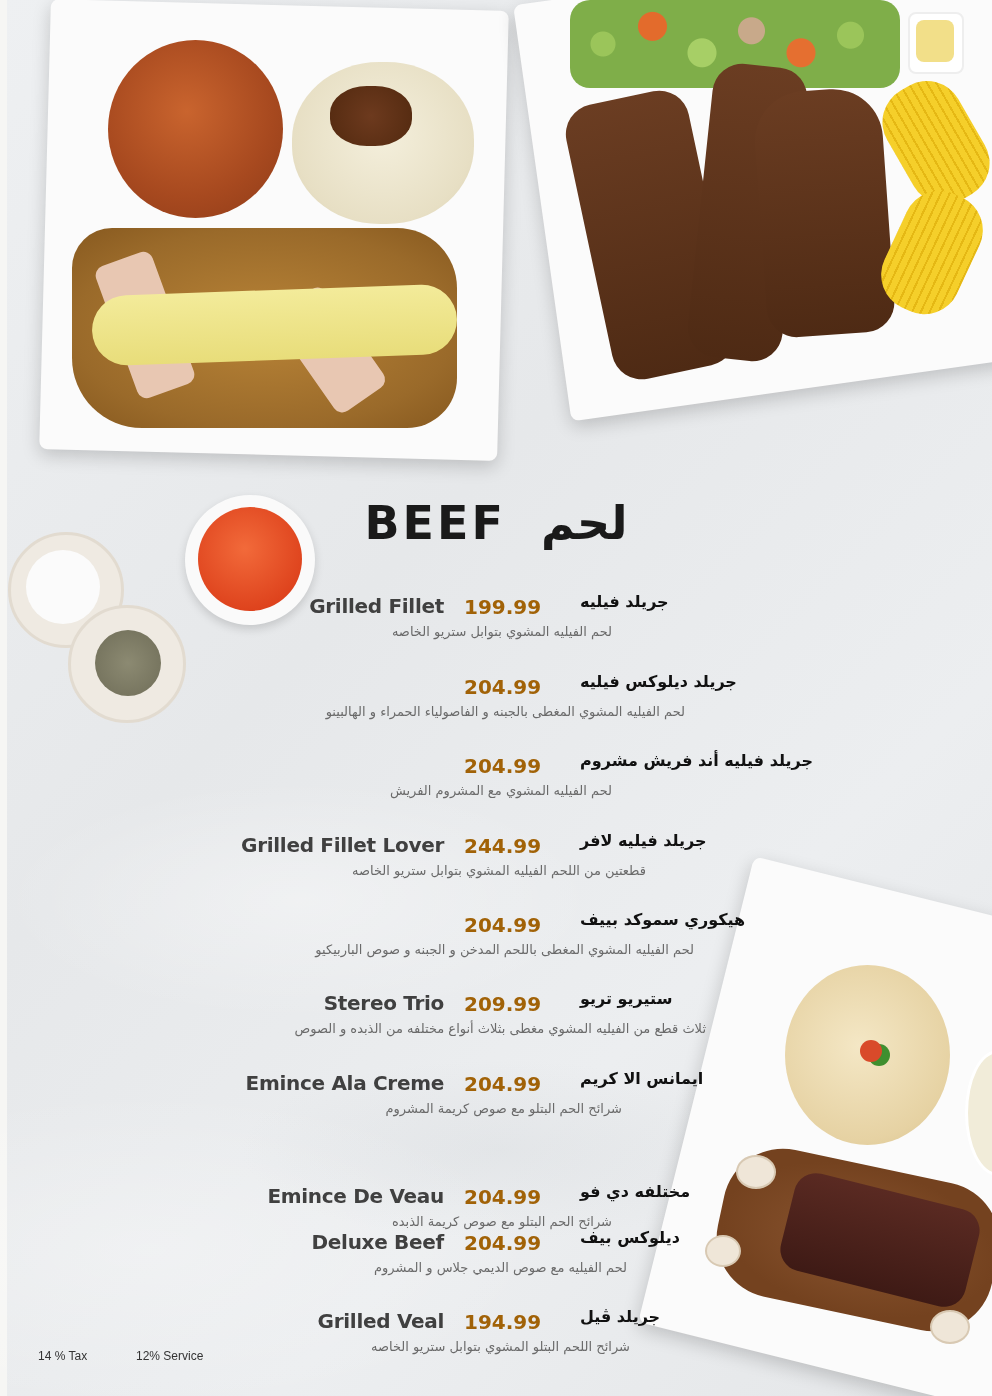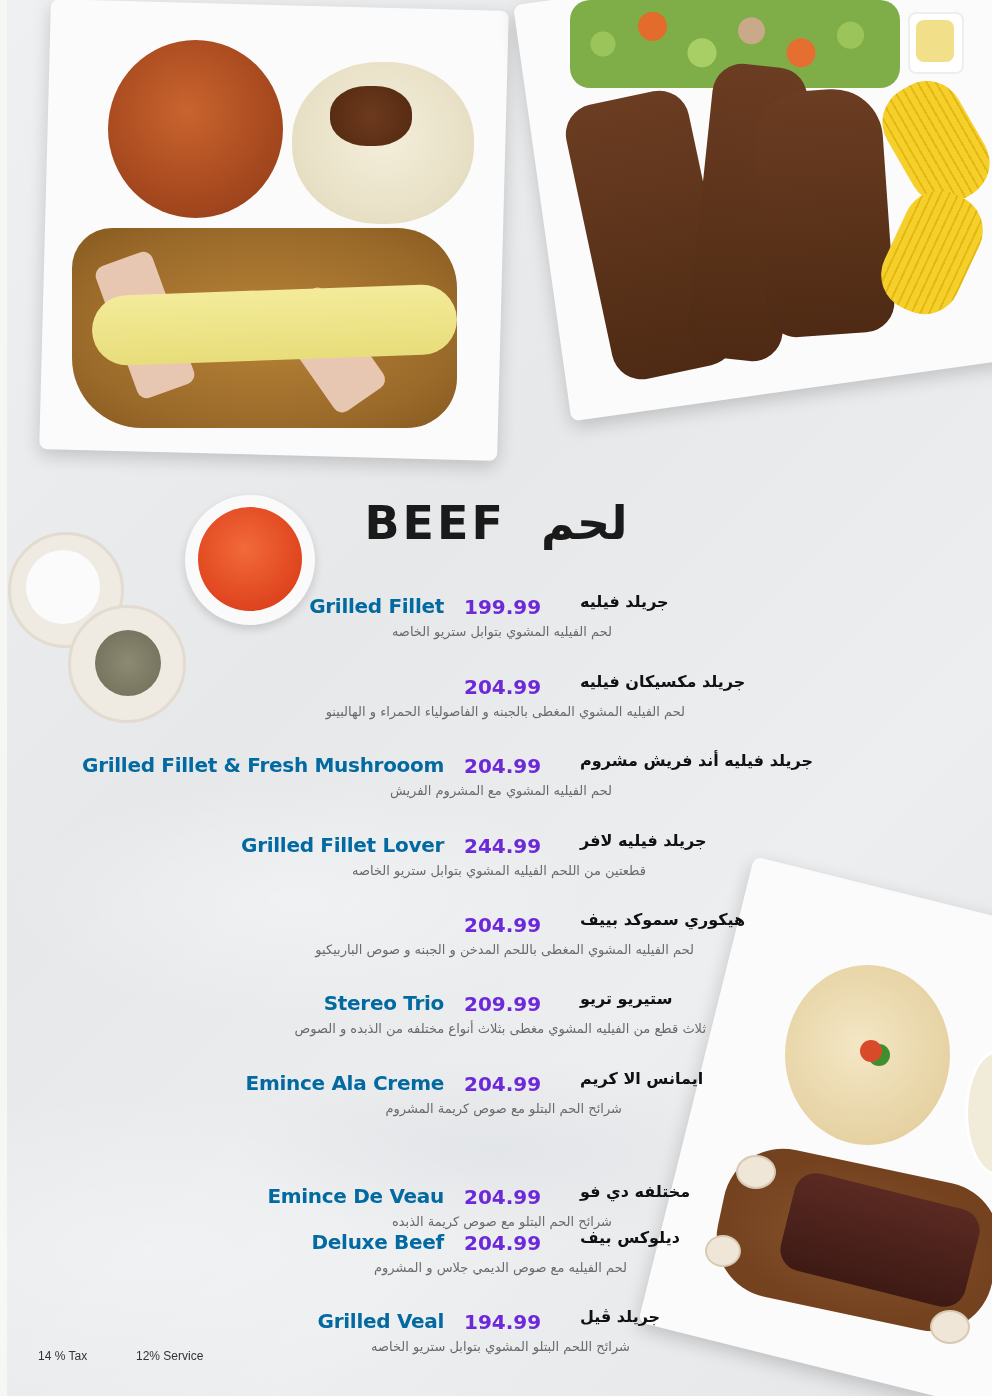--- a/index.html
+++ b/index.html
@@ -79,23 +79,23 @@
   .m2 { left:705px; top:1235px; width:32px; height:28px; }
   .m3 { left:930px; top:1310px; width:36px; height:30px; }
 
   
   .title { position:absolute; left:0; width:992px; top:496px; text-align:center;
     font-family:"DejaVu Sans", sans-serif; font-weight:bold; font-size:46px; color:#1a1a1a; letter-spacing:3px; }
   .title span { margin:0 8px; }
 
   .item { position:absolute; left:0; width:992px; height:70px; }
   .en { position:absolute; right:548px; top:0; font-family:"DejaVu Sans", sans-serif; font-weight:bold;
-    font-size:20px; color:#0369a1; white-space:nowrap; letter-spacing:-0.3px; }
+    font-size:20px; color:#404040; white-space:nowrap; letter-spacing:-0.3px; }
   .price { position:absolute; left:464px; top:1px; font-family:"DejaVu Sans", sans-serif; font-size:20px;
-    color:#6d28d9; font-weight:bold; }
+    color:#a16207; font-weight:bold; }
   .ar { position:absolute; left:580px; top:-2px; font-family:"DejaVu Sans", sans-serif; font-weight:bold;
     font-size:16px; color:#111; white-space:nowrap; direction:rtl; unicode-bidi:plaintext; }
   .desc { position:absolute; right:380px; top:30px; font-family:"DejaVu Sans", sans-serif; font-size:13px;
     color:#6a6a6a; white-space:nowrap; direction:rtl; text-align:right; }
 
   .footer { position:absolute; top:1349px; font-family:"Liberation Sans", sans-serif; font-size:12px; color:#333; }
   .tax { left:38px; }
   .service { left:136px; }
 </style>
 </head>
@@ -147,26 +147,25 @@
 
 <div class="item" style="top:594px;">
   <div class="en">Grilled Fillet</div>
   <div class="price">199.99</div>
   <div class="ar">جريلد فيليه</div>
   <div class="desc">لحم الفيليه المشوي بتوابل ستريو الخاصه</div>
 </div>
 
 <div class="item" style="top:674px;">
   <div class="price">204.99</div>
-  <div class="ar">جريلد مكسيكان فيليه</div>
+  <div class="ar">جريلد ديلوكس فيليه</div>
   <div class="desc" style="right:307px;">لحم الفيليه المشوي المغطى بالجبنه و الفاصولياء الحمراء و الهالبينو</div>
 </div>
 
 <div class="item" style="top:753px;">
-  <div class="en">Grilled Fillet &amp; Fresh Mushrooom</div>
   <div class="price">204.99</div>
   <div class="ar">جريلد فيليه أند فريش مشروم</div>
   <div class="desc">لحم الفيليه المشوي مع المشروم الفريش</div>
 </div>
 
 <div class="item" style="top:833px;">
   <div class="en">Grilled Fillet Lover</div>
   <div class="price">244.99</div>
   <div class="ar">جريلد فيليه لافر</div>
   <div class="desc" style="right:346px;">قطعتين من اللحم الفيليه المشوي بتوابل ستريو الخاصه</div>

